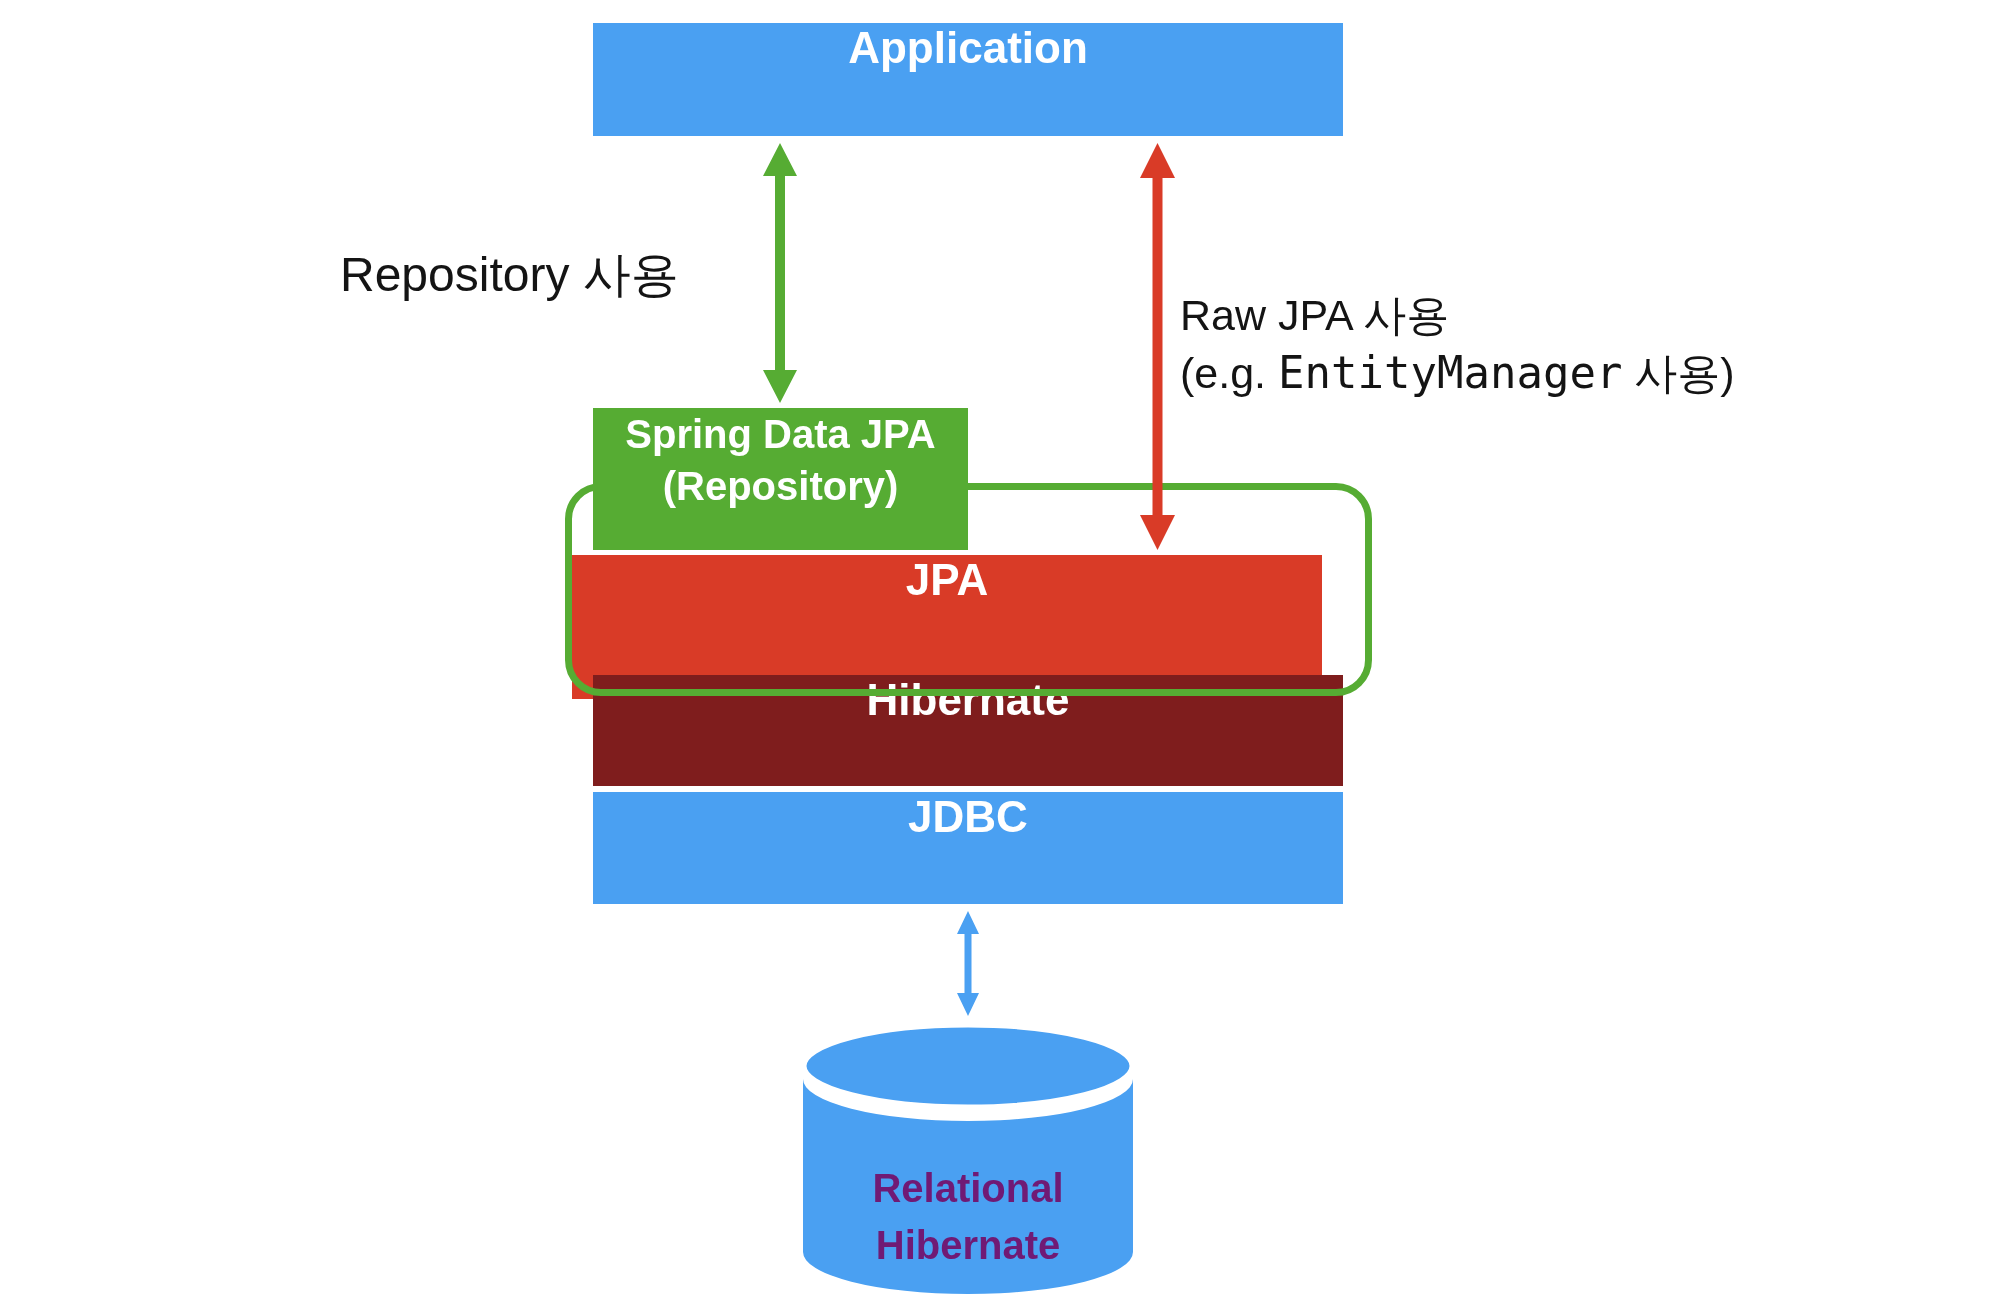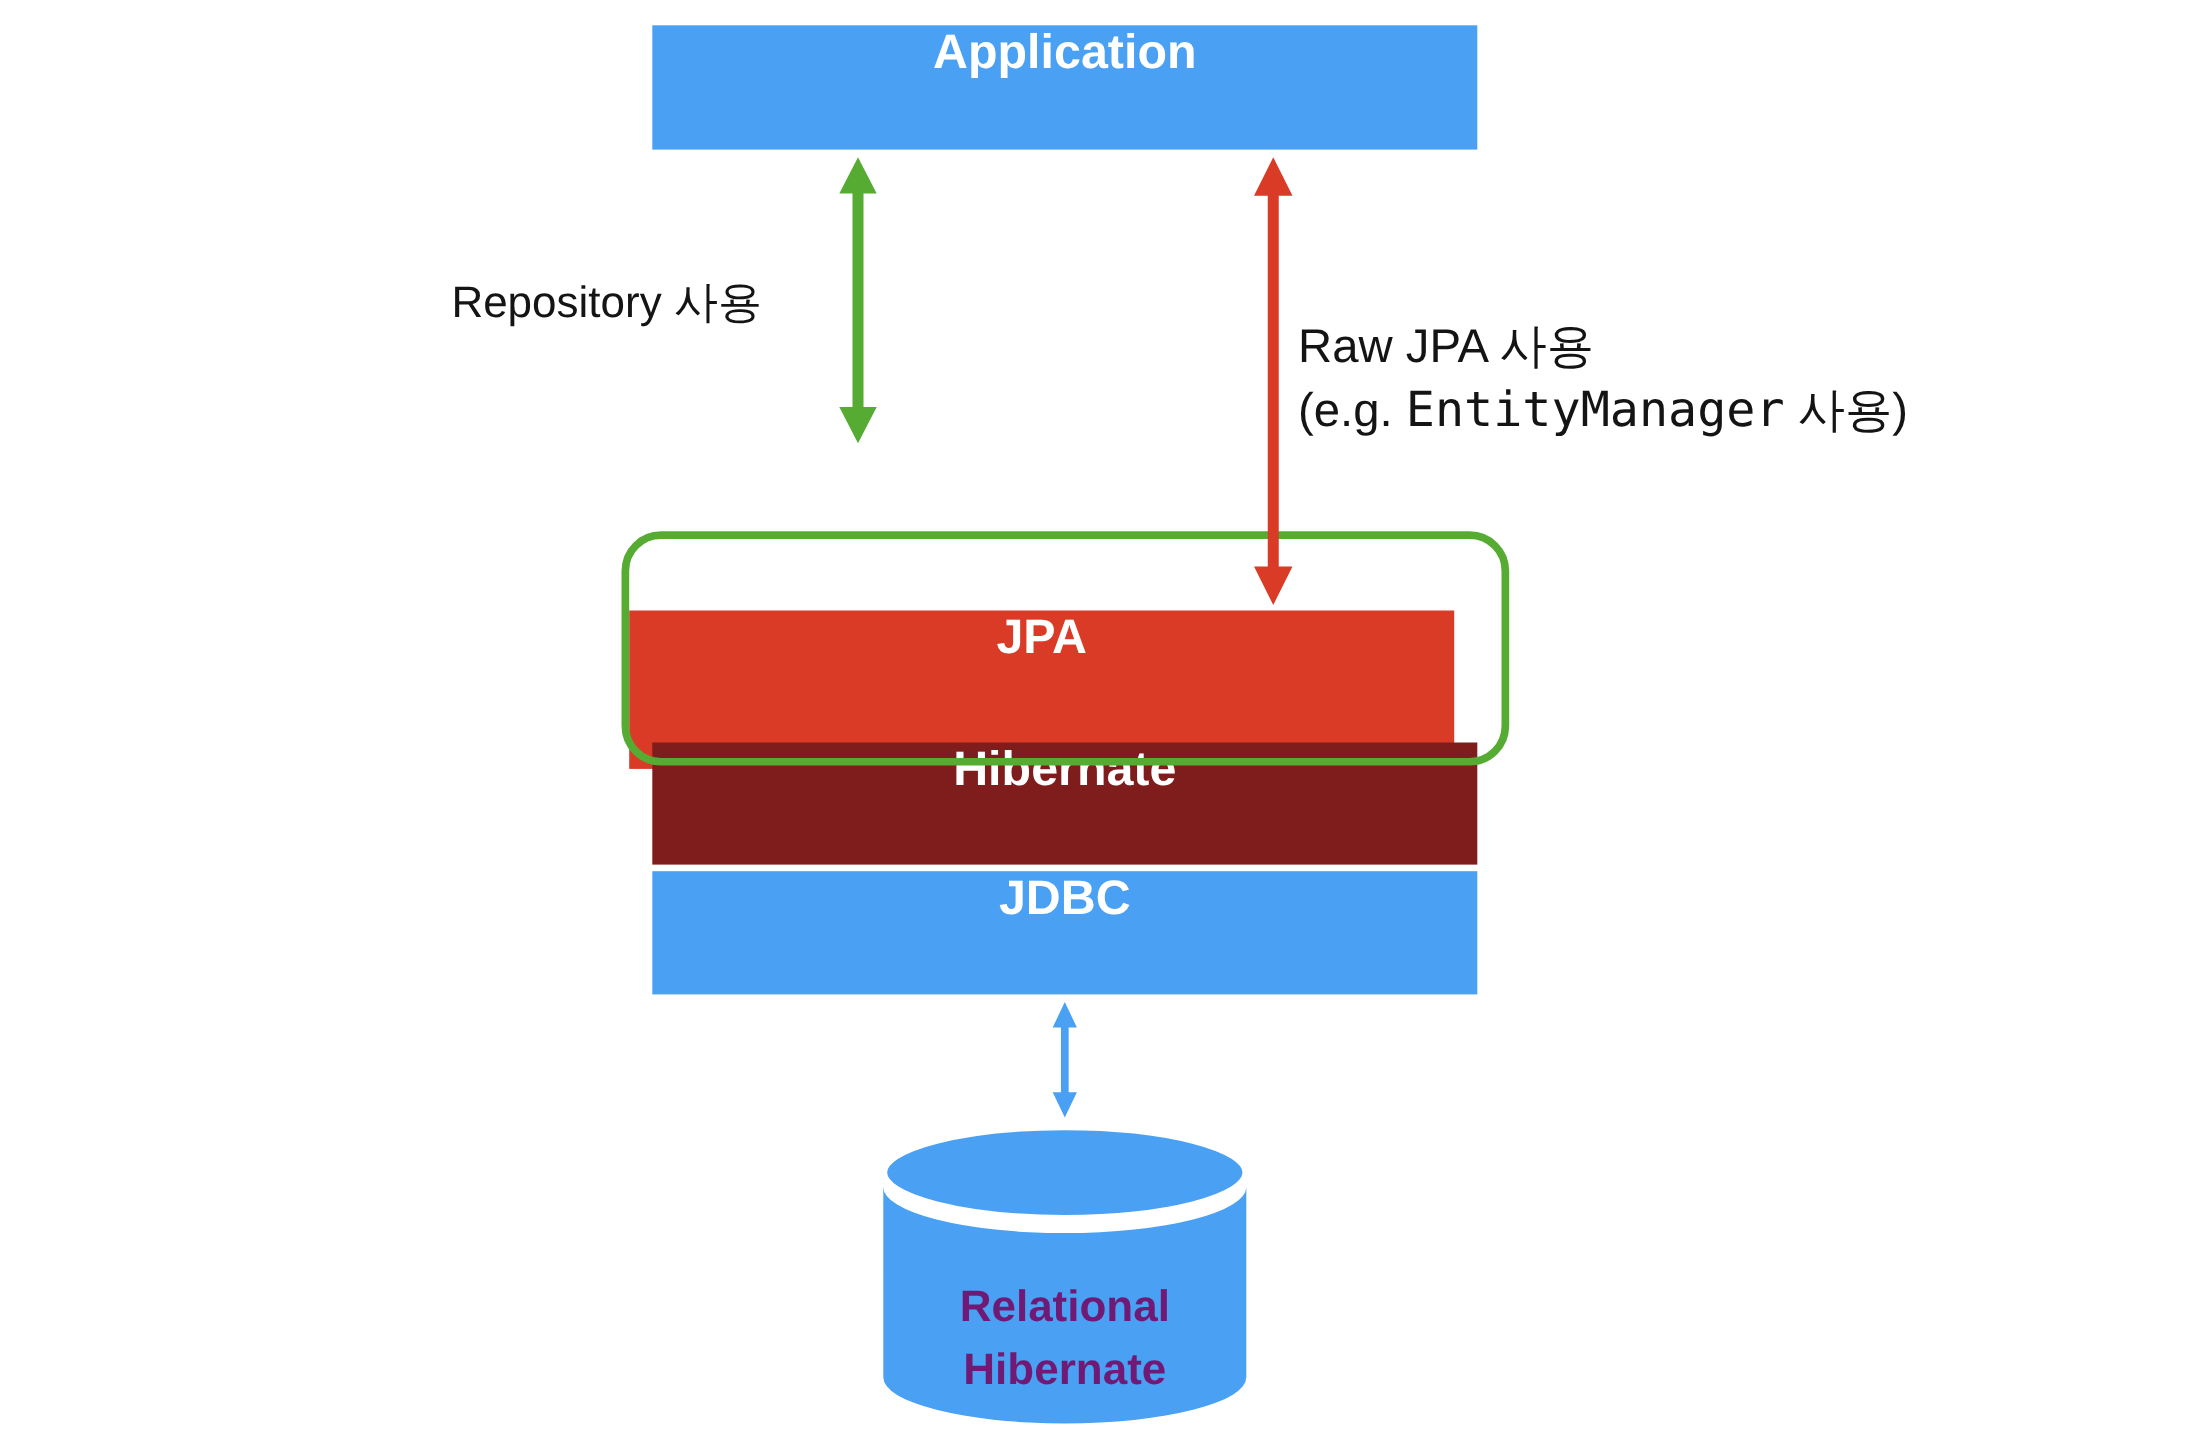--- a/index.html
+++ b/index.html
@@ -53,21 +53,21 @@
     pointer-events: none;
   }
 
   .free-label {
     position: absolute;
     color: #141414;
     z-index: 5;
   }
   #repository-label {
     left: 340px; top: 244px; width: 423px; height: 62px;
-    line-height: 62px; font-size: 40px; text-align: center;
+    line-height: 62px; font-size: 48px; text-align: left;
   }
   #raw-jpa-label { left: 1180px; top: 286px; }
   #raw-jpa-label .line { font-size: 43px; line-height: 58px; white-space: nowrap; }
   #raw-jpa-label .code {
     font-family: "DejaVu Sans Mono", "Liberation Mono", monospace;
     font-size: 44px;
   }
 
   #db-label {
     position: absolute;
@@ -81,20 +81,26 @@
 <body>
 
 <div class="canvas">
 
   <div id="application" class="node node-blue lbl-44">
     <span>Application</span>
   </div>
 
   <div id="group-outline"></div>
 
+  <div id="spring-data-jpa" class="node node-green lbl-40">
+    <div>
+      <div>Spring Data JPA</div>
+      <div>(Repository)</div>
+    </div>
+  </div>
 
   <div id="jpa-box" class="node node-red lbl-44">
     <span>JPA</span>
   </div>
 
   <div id="hibernate-box" class="node node-gold lbl-44">
     <span>Hibernate</span>
   </div>
 
   <div id="jdbc-box" class="node node-blue lbl-44">

